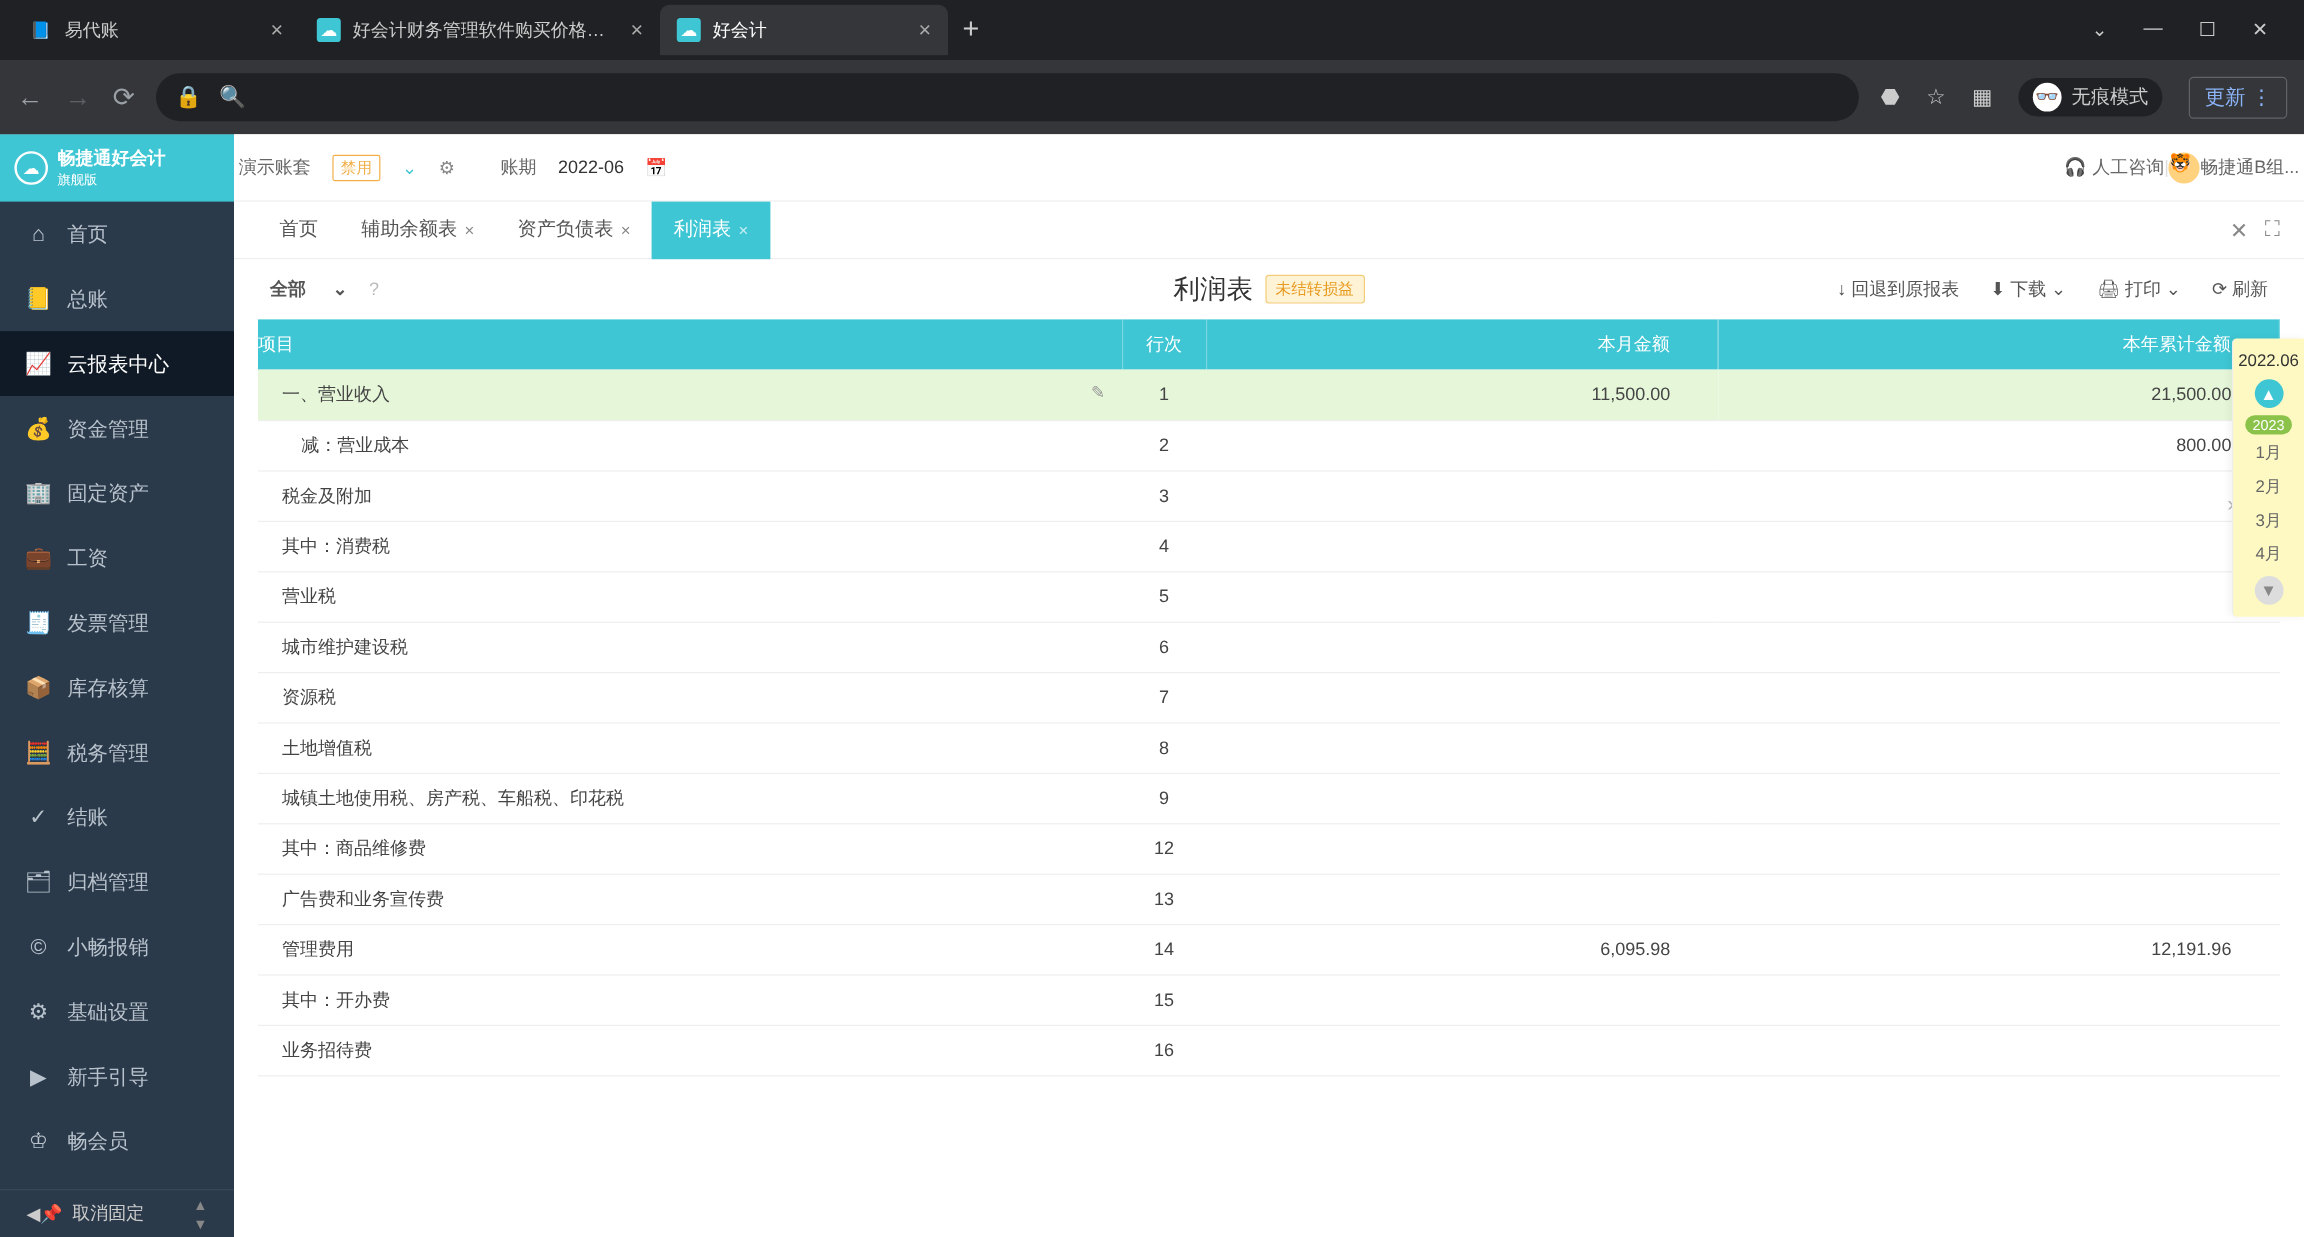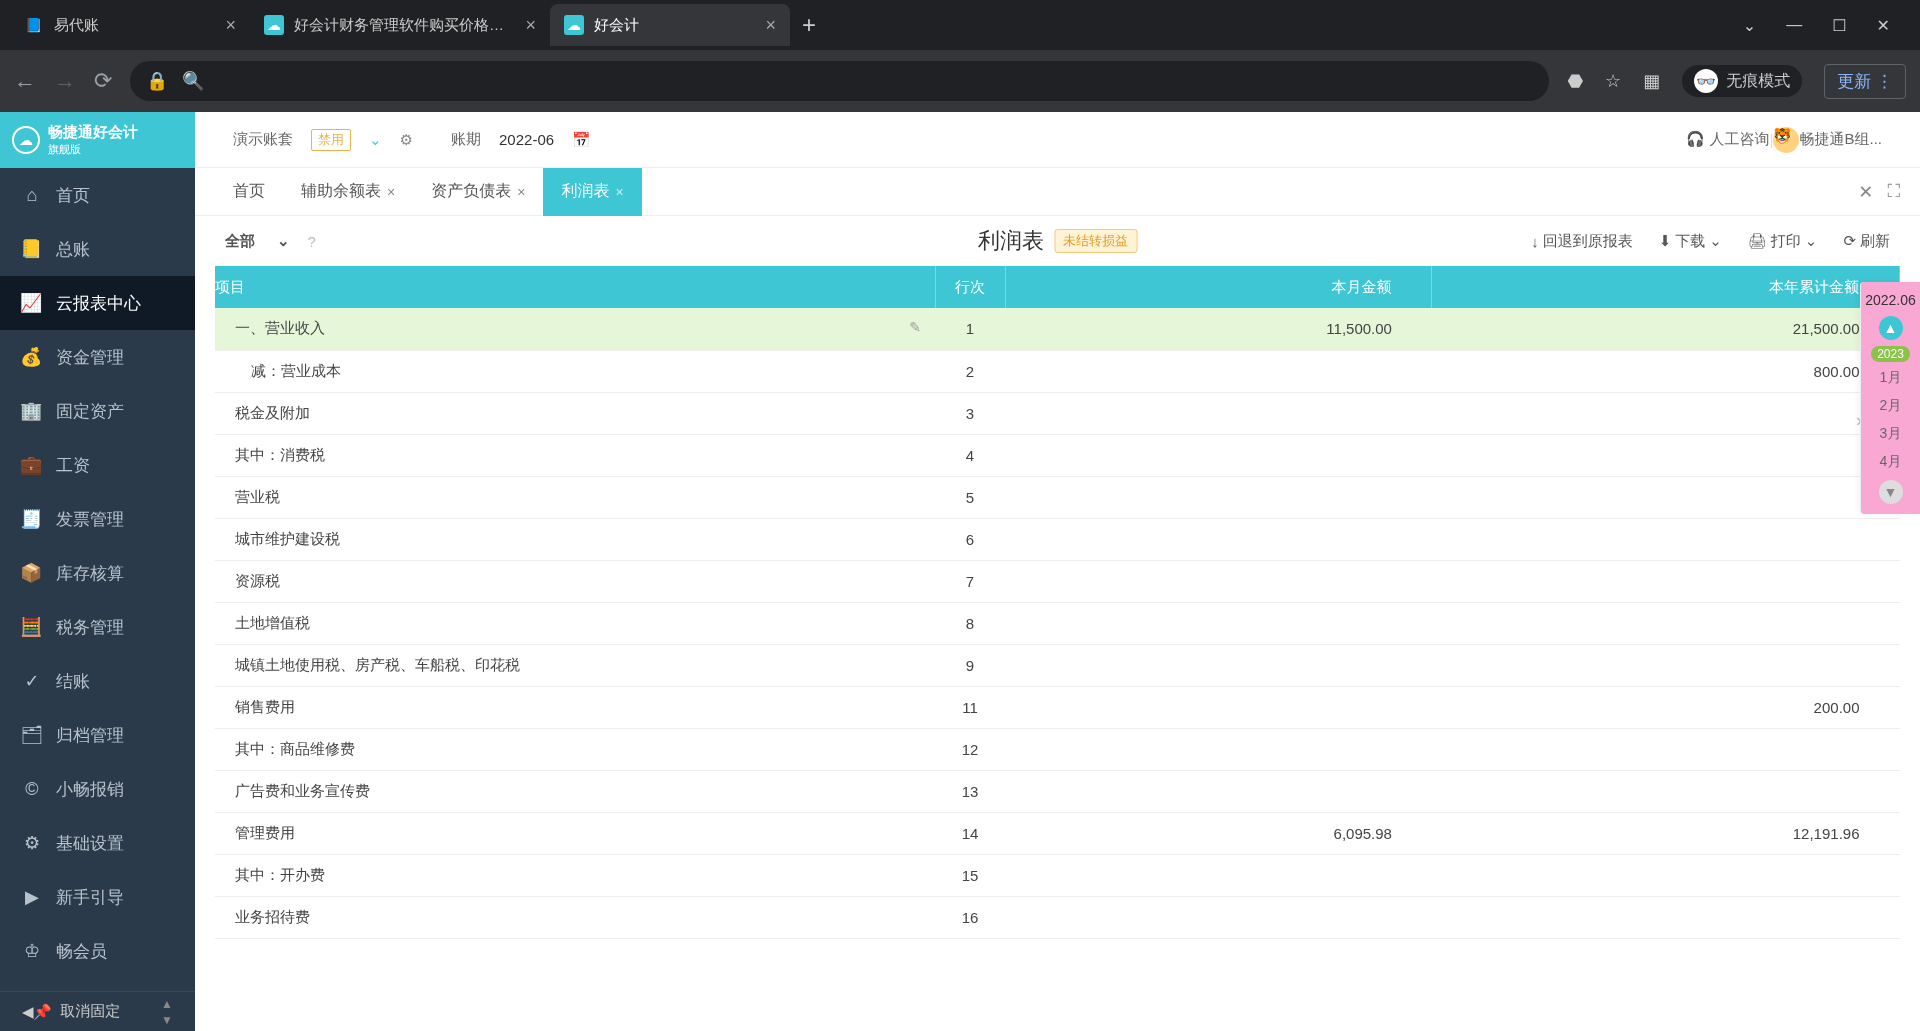--- a/index.html
+++ b/index.html
@@ -32,21 +32,21 @@
 .logo-area { height: 56px; background: #3ec6d4; display: flex; align-items: center; padding: 0 12px; color: #fff; font-size: 15px; gap: 8px; }
 .logo-icon { width: 28px; height: 28px; border: 2px solid #fff; border-radius: 50%; display: flex; align-items: center; justify-content: center; font-size: 14px; }
 .sidebar-item { height: 54px; display: flex; align-items: center; padding: 0 22px; gap: 14px; font-size: 17px; cursor: pointer; color: #b8c2cc; }
 .sidebar-item.active { background: #0f1a26; color: #fff; }
 .sidebar-icon { width: 20px; height: 20px; display: flex; align-items: center; justify-content: center; font-size: 18px; }
 .sidebar-footer { margin-top: auto; height: 40px; display: flex; align-items: center; padding: 0 22px; gap: 8px; font-size: 15px; border-top: 1px solid #3a4a5a; cursor: pointer; }
 .sidebar-scroll { margin-left: auto; display: flex; flex-direction: column; gap: 2px; color: #888; font-size: 12px; }
 
 
 .main { flex: 1; display: flex; flex-direction: column; background: #fff; position: relative; }
-.top-bar { height: 56px; display: flex; align-items: center; padding: 0 38px; gap: 18px; border-bottom: 1px solid #eee; font-size: 15px; }
+.top-bar { height: 56px; display: flex; align-items: center; padding: 0 4px; gap: 18px; border-bottom: 1px solid #eee; font-size: 15px; }
 .account-name { color: #666; }
 .disable-chip { border: 1px solid #f2b04a; color: #f2b04a; padding: 1px 6px; font-size: 13px; border-radius: 2px; }
 .period-label { color: #666; margin-left: 20px; }
 .period-val { color: #333; }
 .top-right { margin-left: auto; display: flex; align-items: center; color: #666; }
 .avatar { width: 26px; height: 26px; border-radius: 50%; background: #ffd280; }
 
 .tabs-row { height: 48px; display: flex; align-items: center; padding: 0 20px; gap: 0; border-bottom: 1px solid #eee; font-size: 16px; color: #555; }
 .page-tab { padding: 0 18px; height: 48px; display: flex; align-items: center; gap: 6px; cursor: pointer; }
 .page-tab.active { background: #3ec6d4; color: #fff; }
@@ -69,21 +69,21 @@
 .col-item { width: 720px; text-align: left; }
 .col-line { width: 70px; text-align: center; }
 .col-month, .col-year { text-align: right; padding-right: 40px; }
 .data-table td.col-item { text-align: left; padding-left: 20px; }
 .data-table td.col-line { text-align: center; }
 .data-table td.col-month, .data-table td.col-year { text-align: right; padding-right: 40px; }
 .edit-icon { float: right; color: #999; font-size: 14px; }
 .indent1 { padding-left: 36px !important; }
 
 
-.period-rail { position: absolute; right: 0; top: 170px; width: 60px; background: #f9a8d4; border-left: 1px solid #eee; display: flex; flex-direction: column; align-items: center; font-size: 14px; color: #666; padding: 6px 0; border-radius: 4px 0 0 4px; box-shadow: -2px 0 6px rgba(0,0,0,0.05); }
+.period-rail { position: absolute; right: 0; top: 170px; width: 60px; background: #fef9c3; border-left: 1px solid #eee; display: flex; flex-direction: column; align-items: center; font-size: 14px; color: #666; padding: 6px 0; border-radius: 4px 0 0 4px; box-shadow: -2px 0 6px rgba(0,0,0,0.05); }
 .period-rail .year-label { font-size: 14px; color: #333; padding: 4px 0; }
 .period-rail .month { padding: 5px 0; cursor: pointer; width: 100%; text-align: center; }
 .period-rail .month.active { background: #3ec6d4; color: #fff; border-radius: 12px; width: 36px; margin: 2px auto; }
 .period-rail .year-chip { background: #8bc34a; color: #fff; font-size: 12px; padding: 1px 6px; border-radius: 10px; margin: 2px 0; }
 .rail-nav { width: 24px; height: 24px; border-radius: 50%; background: #3ec6d4; color: #fff; display: flex; align-items: center; justify-content: center; font-size: 14px; margin: 4px 0; cursor: pointer; }
 .rail-nav.grey { background: #ddd; color: #888; }
 .right-chevron { position: absolute; right: 58px; top: 298px; color: #bbb; font-size: 18px; }
 
 </style>
 </head>
@@ -334,26 +334,20 @@
     <td class="col-month"></td>
     <td class="col-year"></td>
             </tr>
             <tr>
     <td class="col-item">城镇土地使用税、房产税、车船税、印花税</td>
     <td class="col-line">9</td>
     <td class="col-month"></td>
     <td class="col-year"></td>
             </tr>
             <tr>
-    <td class="col-item">销售费用</td>
-    <td class="col-line">11</td>
-    <td class="col-month"></td>
-    <td class="col-year">200.00</td>
-            </tr>
-            <tr>
     <td class="col-item">其中：商品维修费</td>
     <td class="col-line">12</td>
     <td class="col-month"></td>
     <td class="col-year"></td>
             </tr>
             <tr>
     <td class="col-item">广告费和业务宣传费</td>
     <td class="col-line">13</td>
     <td class="col-month"></td>
     <td class="col-year"></td>

